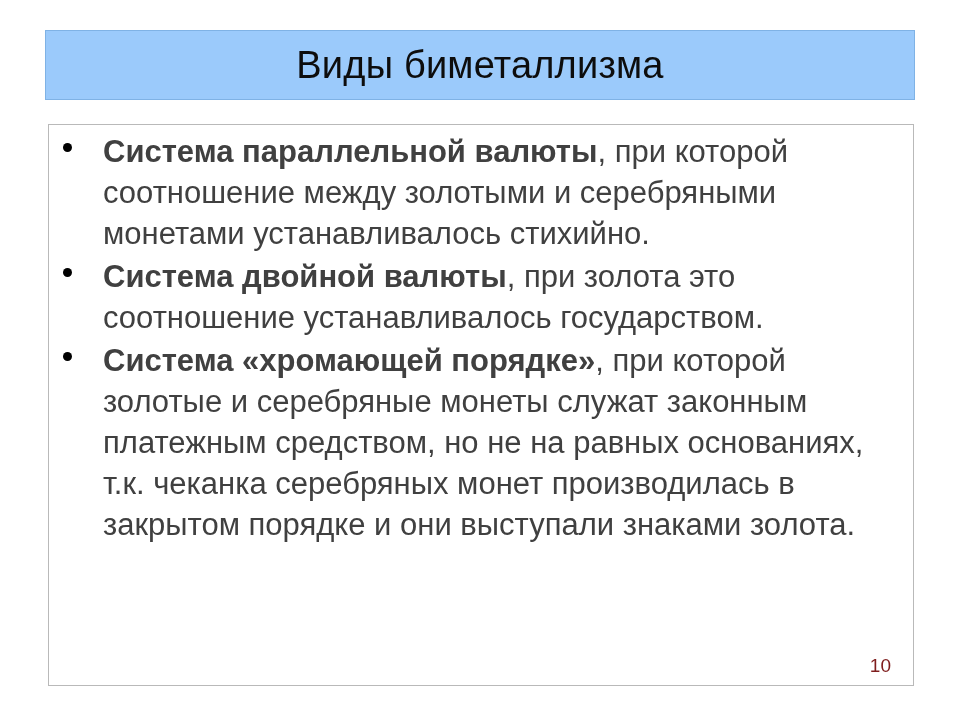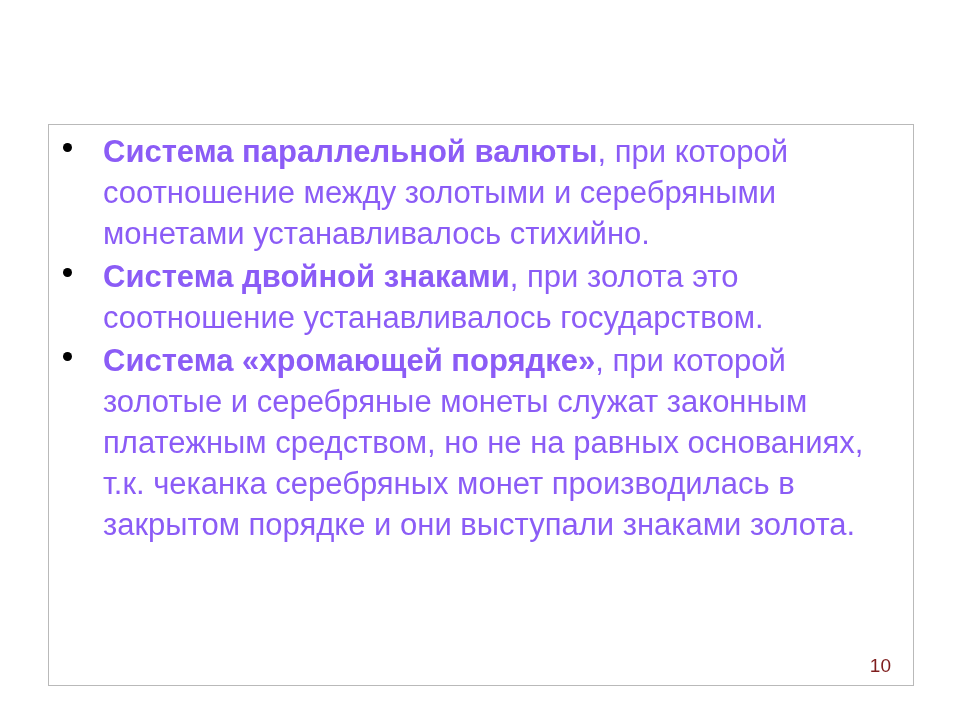--- a/index.html
+++ b/index.html
@@ -66,21 +66,21 @@
     margin: 0;
     padding: 0;
   }
 
   .bullet-item {
     position: relative;
     padding-left: 44px;
     margin: 0 0 2px 0;
     font-size: 31px;
     line-height: 41px;
-    color: #8b5cf6;
+    color: #404040;
     text-align: left;
   }
   .bullet-item:last-child { margin-bottom: 0; }
 
   .bullet-marker {
     position: absolute;
     left: 4px;
     top: 12px;
     width: 9px;
     height: 9px;
@@ -104,33 +104,36 @@
     font-weight: 400;
     color: #7f1d1d;
     line-height: 1;
   }
 </style>
 </head>
 <body>
 
 <div id="slide">
 
+  <div id="title-banner">
+    <div id="title-text">Виды биметаллизма</div>
+  </div>
 
   <div id="content-box">
 
     <ul id="bullet-list">
 
       <li class="bullet-item">
         <span class="bullet-marker"></span>
         <span class="bullet-lead">Система параллельной валюты</span><span class="bullet-rest">, при которой соотношение между золотыми и серебряными монетами устанавливалось стихийно.</span>
       </li>
 
       <li class="bullet-item">
         <span class="bullet-marker"></span>
-        <span class="bullet-lead">Система двойной знаками</span><span class="bullet-rest">, при золота это соотношение устанавливалось государством.</span>
+        <span class="bullet-lead">Система двойной валюты</span><span class="bullet-rest">, при золота это соотношение устанавливалось государством.</span>
       </li>
 
       <li class="bullet-item">
         <span class="bullet-marker"></span>
         <span class="bullet-lead">Система «хромающей порядке»</span><span class="bullet-rest">, при которой золотые и серебряные монеты служат законным платежным средством, но не на равных основаниях, т.к. чеканка серебряных монет производилась в закрытом порядке и они выступали знаками золота.</span>
       </li>
 
     </ul>
 
     <div id="page-number">10</div>

